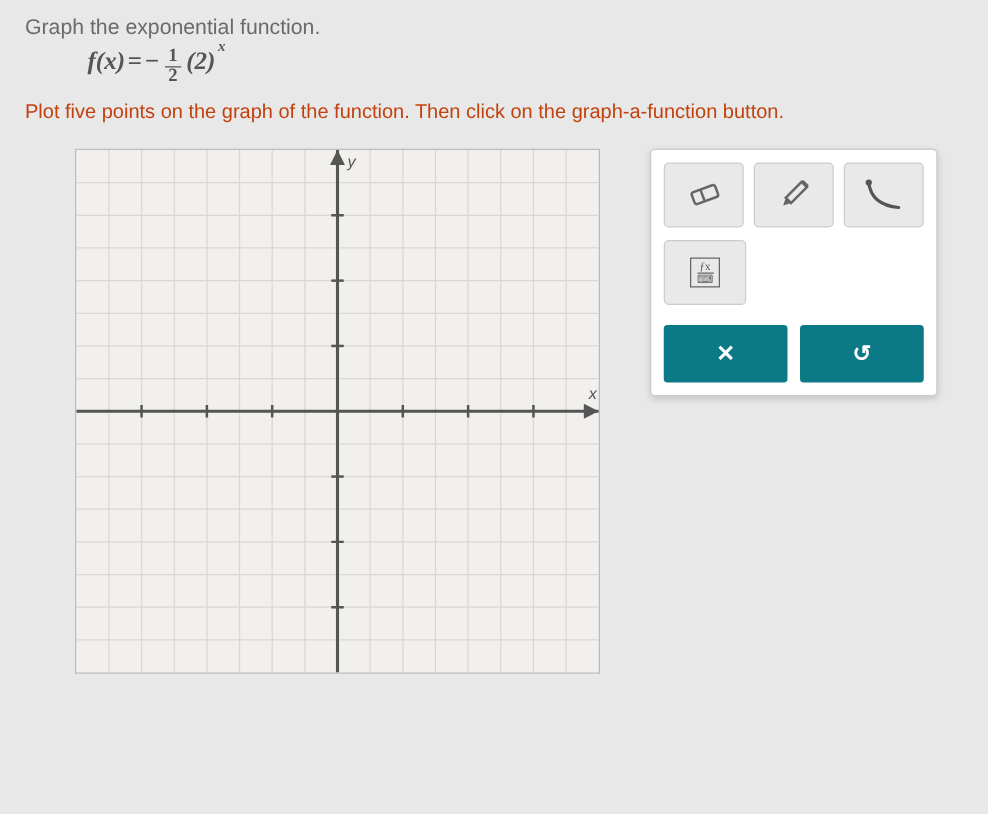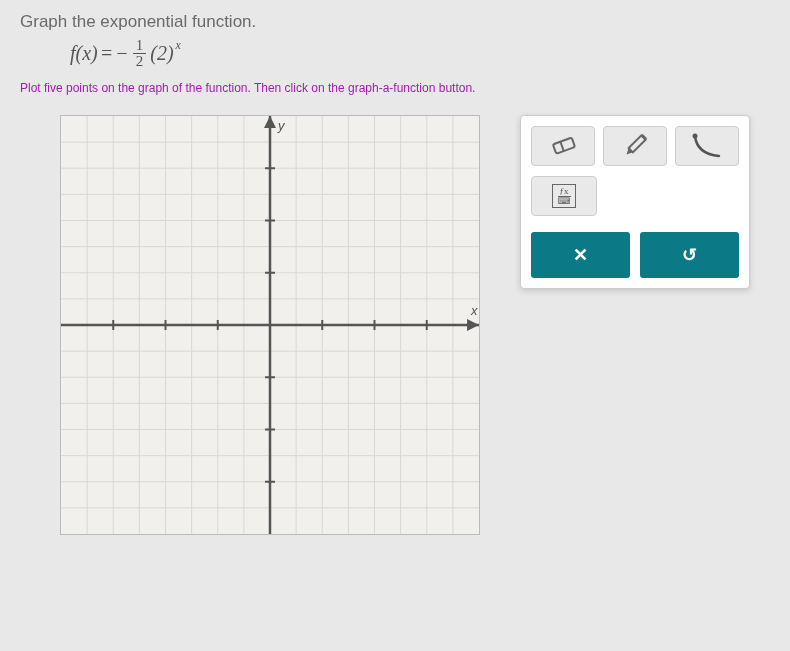--- a/index.html
+++ b/index.html
@@ -16,38 +16,39 @@
     font-size: 17px;
     color: #6a6a6a;
   }
   .equation {
     font-size: 20px;
     font-style: italic;
     font-family: "Times New Roman", serif;
     color: #555;
     margin: 6px 0 12px 50px;
     display: flex;
-    align-items: center;
+    align-items: flex-start;
     gap: 2px;
+    font-weight: bold;
   }
   .equation .frac {
     display: inline-flex;
     flex-direction: column;
     align-items: center;
     font-style: normal;
     font-size: 15px;
     line-height: 1;
     margin: 0 2px;
   }
   .equation .frac .num { border-bottom: 1.5px solid #555; padding: 0 3px; }
   .equation .frac .den { padding: 0 3px; }
   .equation sup { font-size: 12px; font-style: italic; position: relative; top: -8px; }
   .instruction {
-    font-size: 12px;
-    color: #a21caf;
+    font-size: 16px;
+    color: #c2410c;
     margin-bottom: 20px;
   }
   .content-row {
     display: flex;
     gap: 40px;
     align-items: flex-start;
     padding-left: 40px;
   }
   .graph-box {
     width: 420px;
@@ -70,21 +71,21 @@
     display: flex;
     flex-direction: column;
     gap: 10px;
   }
   .tool-row {
     display: flex;
     gap: 8px;
   }
   .tool-btn {
     flex: 1;
-    height: 40px;
+    height: 52px;
     background: #e9e9e9;
     border: 1px solid #ccc;
     border-radius: 4px;
     display: flex;
     align-items: center;
     justify-content: center;
     cursor: pointer;
     color: #555;
   }
   .tool-row2 .tool-btn { flex: 0 0 66px; }

